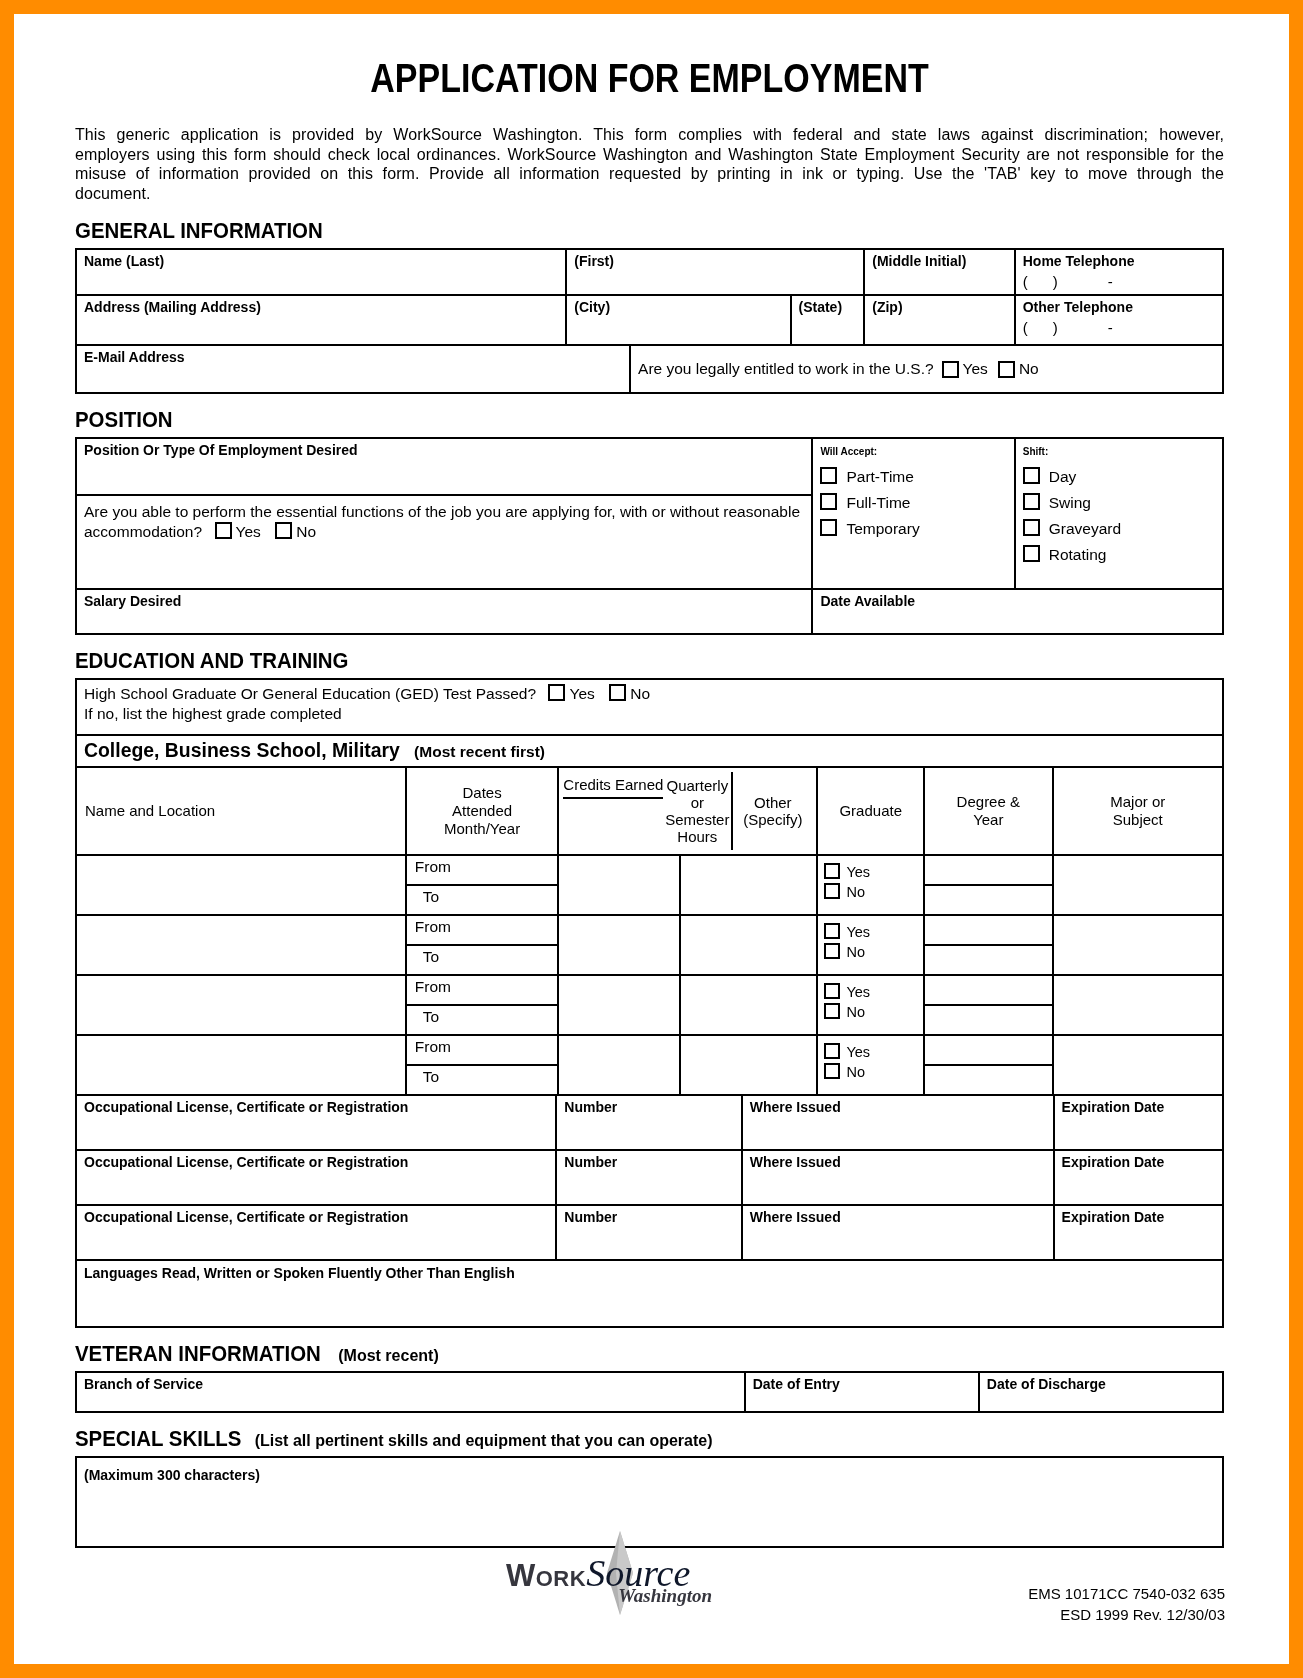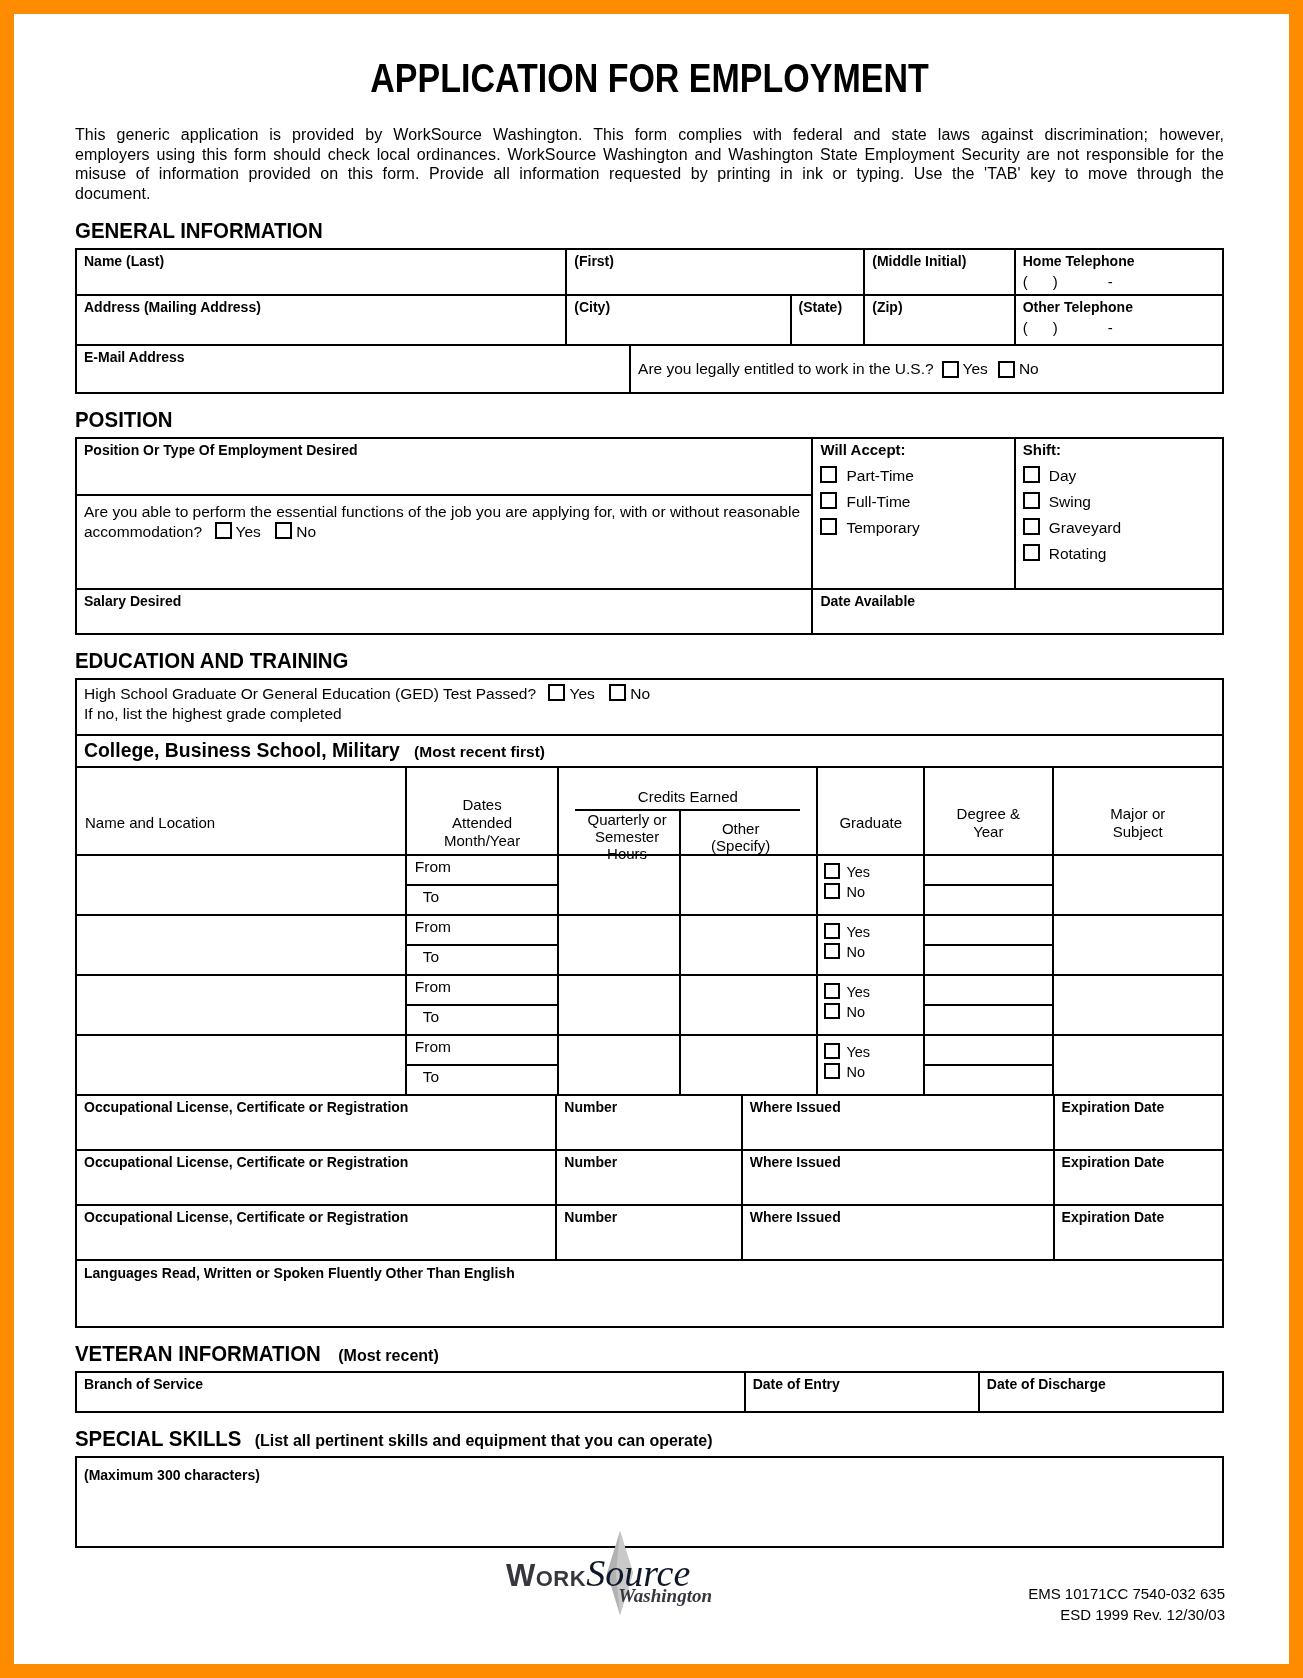--- a/index.html
+++ b/index.html
@@ -55,40 +55,40 @@
   
   .pos-grid { display:grid; grid-template-columns:739fr 203fr 207fr; grid-template-rows:57px 92px 45px; }
   .pos-desired  { grid-column:1; grid-row:1; border-right:2px solid #000; border-bottom:2px solid #000; padding:2px 7px; }
   .pos-essential{ grid-column:1; grid-row:2; border-right:2px solid #000; padding:6px 7px; }
   .pos-accept   { grid-column:2; grid-row:1 / span 2; border-right:2px solid #000; padding:2px 7px; }
   .pos-shift    { grid-column:3; grid-row:1 / span 2; padding:2px 7px; }
   .pos-salary   { grid-column:1; grid-row:3; border-top:2px solid #000; border-right:2px solid #000; padding:2px 7px; }
   .pos-dateav   { grid-column:2 / span 2; grid-row:3; border-top:2px solid #000; padding:2px 7px; }
   .ck-item { font-size:15.5px; margin-top:7px; white-space:nowrap; }
   .ck-item .cb { margin:0 9px 0 0; }
-  .pos-accept .lbl, .pos-shift .lbl { font-size:15px; }
+  .pos-accept .lbl, .pos-shift .lbl { font-size:10px; }
 
   
   .edu-wrap { border:2px solid #000; }
   .edu-wrap > div + div { border-top:2px solid #000; }
   .ged-box { height:54px; padding:4px 7px; box-sizing:border-box; }
   .college-band { padding:3px 7px 4px 7px; }
   .college-band .big {
     display:inline-block; font-size:20px; font-weight:bold; transform:scaleX(.97); transform-origin:left;
   }
   .college-band .small { font-size:15.5px; font-weight:bold; }
 
   .edu-cols { grid-template-columns:331fr 153fr 122fr 138fr 107fr 129fr 169fr; }
   .edu-grid { display:grid; }
   .edu-grid > .ecell { border-right:2px solid #000; box-sizing:border-box; position:relative; }
   .edu-grid > .ecell:last-child { border-right:none; }
   .edu-head { height:86px; }
   .hd { font-size:15px; line-height:18px; display:flex; align-items:center; justify-content:center; text-align:center; }
   .hd-name { justify-content:flex-start; padding-left:8px; text-align:left; }
-  .credits-cell { display:flex; flex-direction:column; padding:16px; }
+  .credits-cell { display:flex; flex-direction:row; padding:4px; }
   .credits-title { height:25px; border-bottom:2px solid #000; display:flex; align-items:center; justify-content:center; font-size:15px; }
   .credits-sub { flex:1; display:grid; grid-template-columns:122fr 138fr; }
   .credits-sub > div { display:flex; align-items:center; justify-content:flex-start; text-align:center; font-size:15px; line-height:17px; }
   .credits-sub > div:first-child { border-right:2px solid #000; }
   .cwrap { display:block; }
   .w80 { max-width:84px; margin:0 auto; }
   .w92 { max-width:92px; margin:0 auto; }
   .w70 { max-width:72px; margin:0 auto; }
 
   .edu-row { height:58px; border-top:2px solid #000; }

